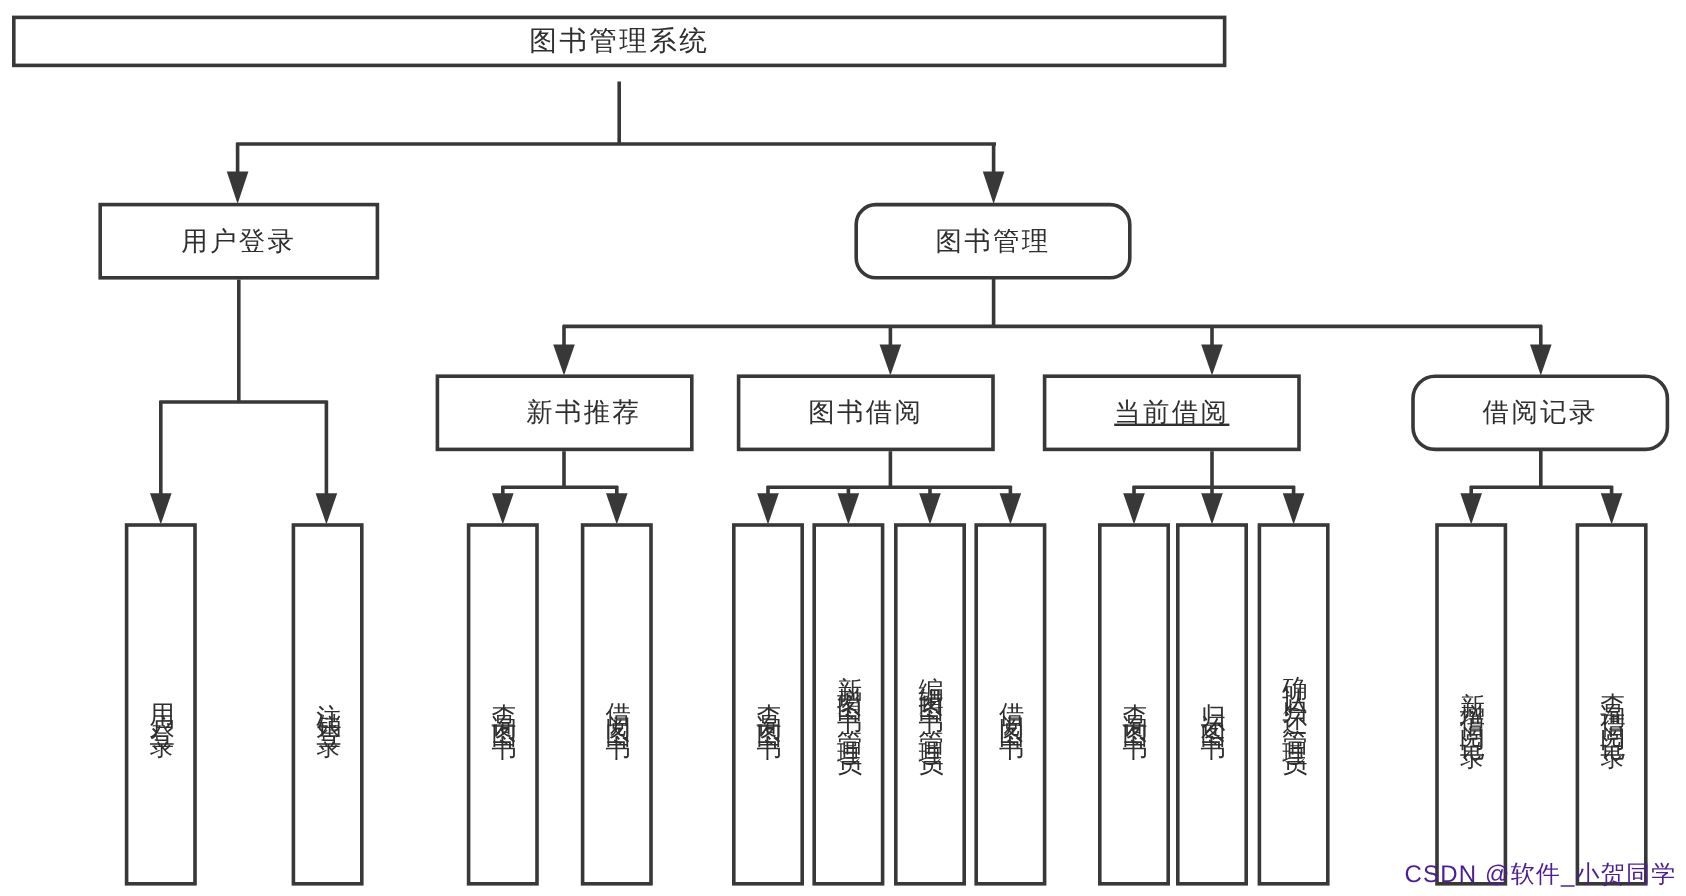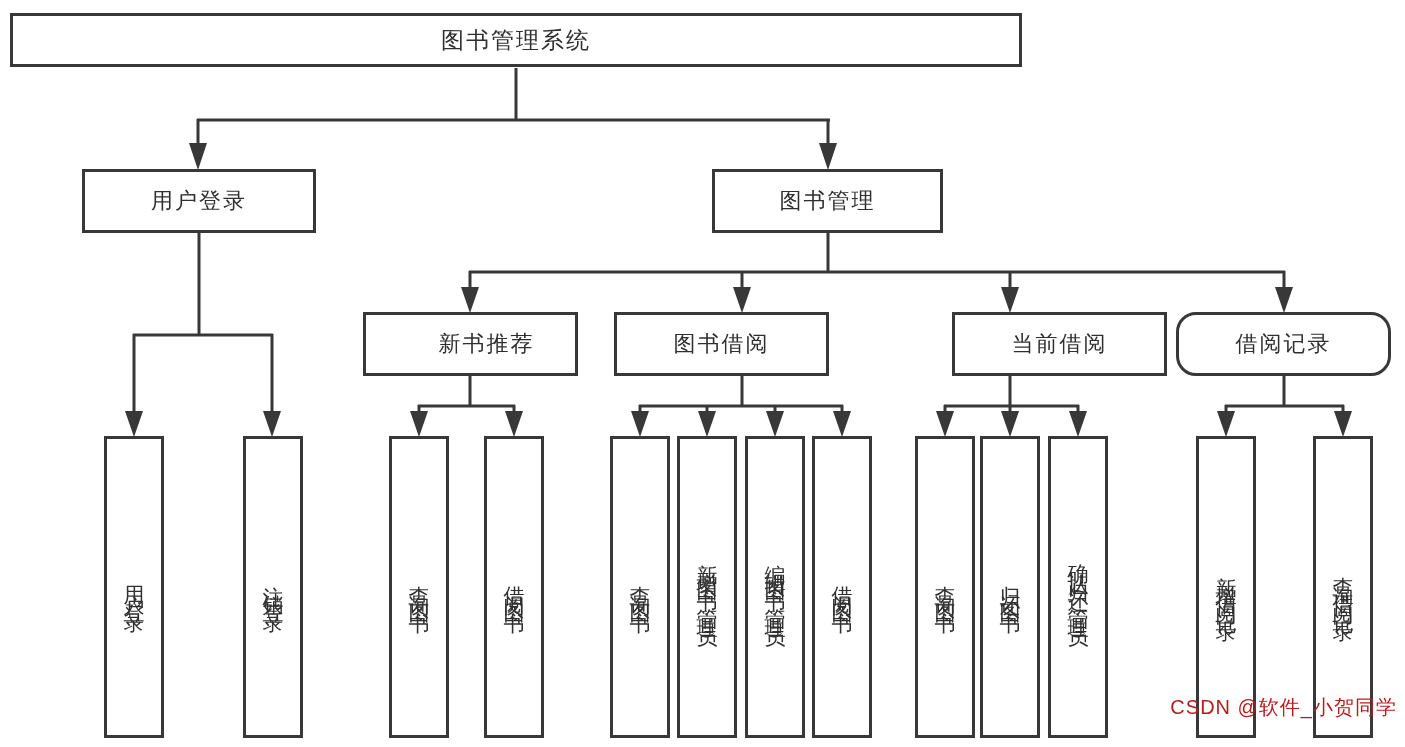--- a/index.html
+++ b/index.html
@@ -23,48 +23,48 @@
     position: absolute;
     background: #ffffff;
     border: 3px solid #383838;
     display: flex;
     align-items: center;
     justify-content: center;
     color: #2f2f2f;
     z-index: 2;
   }
   .hlabel { font-size: 22px; letter-spacing: 2px; white-space: nowrap; }
-  .root  { left: 10px;  top: 13px;  width: 1012px; height: 54px; }
+  .root  { left: 10px;  top: 13px;  width: 1012px; height: 43px; }
   .root .hlabel { font-size: 23px; }
   .l2a   { left: 82px;  top: 169px; width: 234px;  height: 64px; }
-  .l2b   { left: 712px; top: 169px; width: 231px;  height: 64px; }
+  .l2b   { left: 712px; top: 169px; width: 231px;  height: 64px; border-radius: 18px; }
   .l3    { top: 312px; height: 64px; width: 215px; }
   .l3a { left: 363px; padding-left: 32px; }  .l3b { left: 614px; }
-  .l3c { left: 952px; }  .l3d { left: 1176px; border-radius: 20px; }
+  .l3c { left: 869px; text-decoration: underline; }  .l3d { left: 1176px; border-radius: 20px; }
   .vbox  { top: 436px; height: 302px; width: 60px; }
   .vlabel {
     writing-mode: vertical-rl;
     text-orientation: mixed;
     font-size: 21px;
     letter-spacing: 9px;
     white-space: nowrap;
     color: #2f2f2f;
   }
   
   .va1 { left: 104px; }  .va2 { left: 243px; }
   .vb1 { left: 389px; }  .vb2 { left: 484px; }
   .vc1 { left: 610px; }  .vc2 { left: 677px; }
   .vc3 { left: 745px; }  .vc4 { left: 812px; }
   .vd1 { left: 915px; }  .vd2 { left: 980px; }  .vd3 { left: 1048px; }
   .ve1 { left: 1196px; } .ve2 { left: 1313px; }
   .watermark {
     position: absolute;
-    right: 8px; top: 694px;
+    right: 8px; top: 715px;
     font-size: 20px;
-    color: #b91c1c;
+    color: #4c1d95;
     letter-spacing: 1px;
     z-index: 5;
     white-space: nowrap;
   }
 </style>
 </head>
 <body>
 
 <div class="canvas">
 

